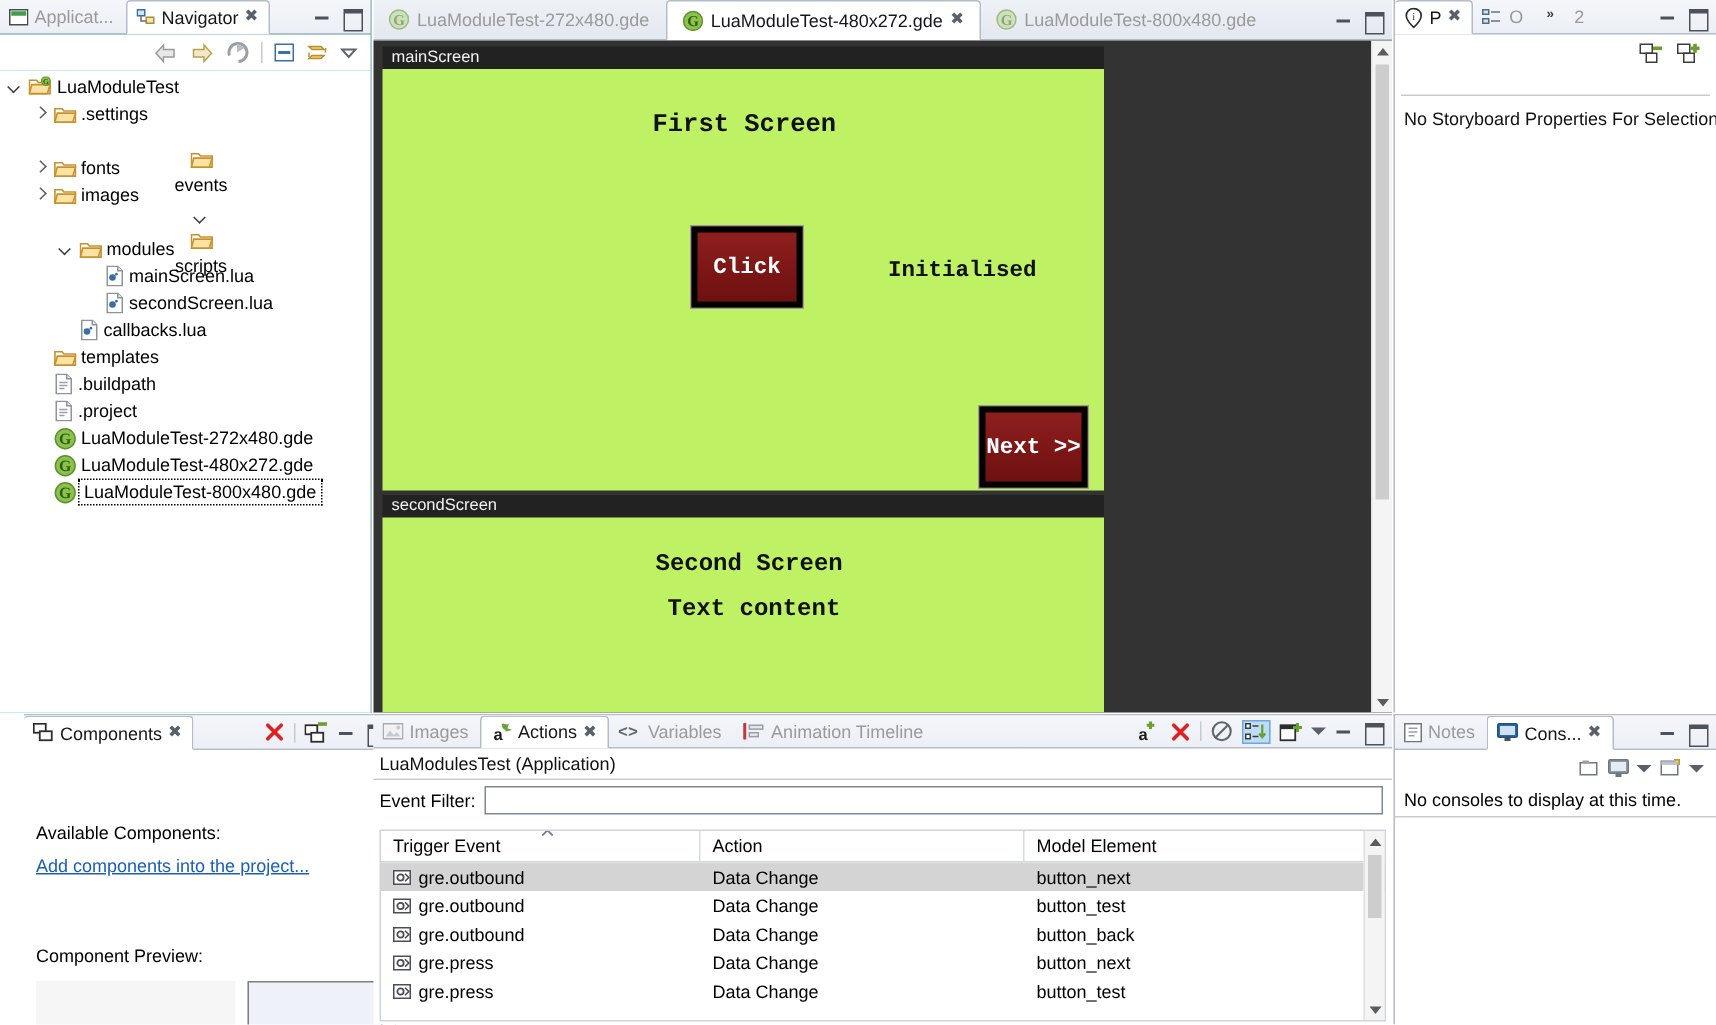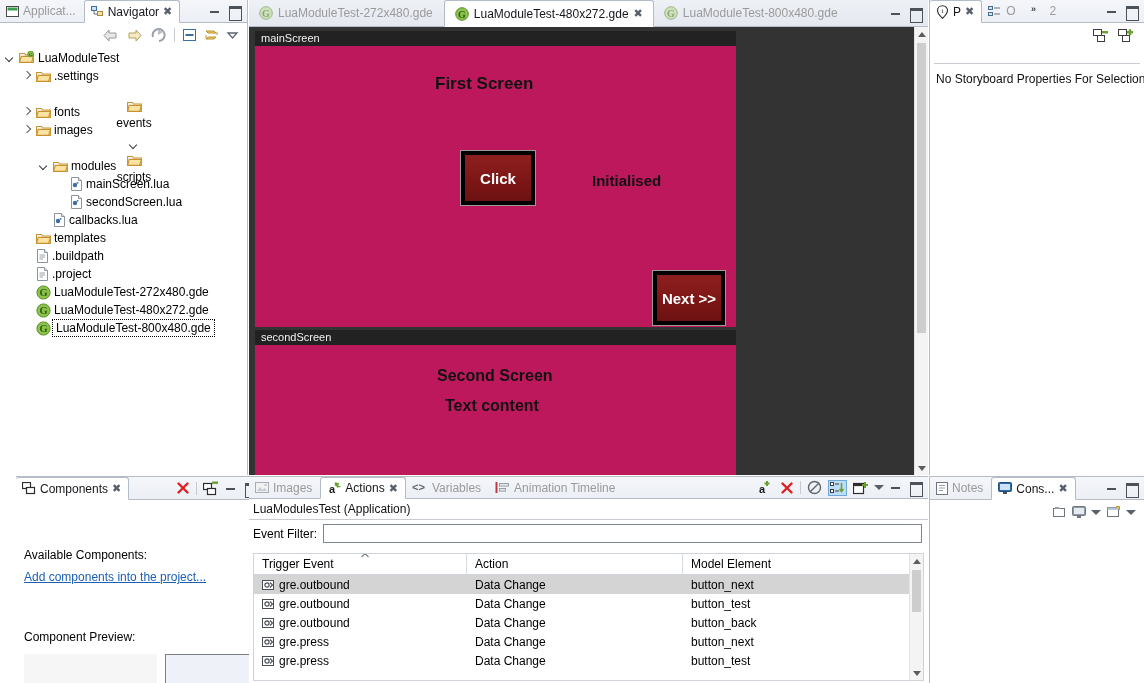--- a/index.html
+++ b/index.html
@@ -103,21 +103,21 @@
   #editor-tabs .tab.active { background:#fff; }
   .canvas {
     position: absolute; top: 27px; left: 0; right: 0; bottom: 0;
     background: #333333; overflow: hidden;
   }
   .scr-title {
     background: #222222; color: #f2f2f2; font-size: 11px;
     padding: 2px 6px; height: 15px; line-height: 11px;
   }
   .screen-block { position: absolute; left: 6px; }
-  .screen-white { background: #be185d; }
+  .screen-white { background: #bef264; font-family: Liberation Mono, monospace; }
   .gde-text { position: absolute; font-weight: bold; color: #111; white-space: nowrap; }
   .gde-btn {
     position: absolute;
     background: #8b1c1c;
     background-image: linear-gradient(180deg,#8e1f1f 0%, #7d1616 55%, #6e1111 100%);
     border: 4px solid #000;
     color: #fff; font-weight: bold;
     display: flex; align-items: center; justify-content: center;
     box-shadow: 0 0 0 1px #9a9a9a;
   }
@@ -851,15 +851,16 @@
       <span>
         <svg width="15" height="14" viewBox="0 0 15 14">
             <rect x="1.5" y="2.5" width="11" height="9" fill="#fff" stroke="#70767e"></rect>
             <rect x="1.5" y="2.5" width="11" height="2.4" fill="#b7c2cd"></rect>
             <path d="M10 1.5 L13.5 1.5 L13.5 5" fill="#e8c85a" stroke="#b79b2e"></path>
           </svg>
       </span>
       <span class="menu-caret"></span>
     </div>
 
+    <div class="cons-msg">No consoles to display at this time.</div>
   </div>
 
 </div>
 
 </body></html>

